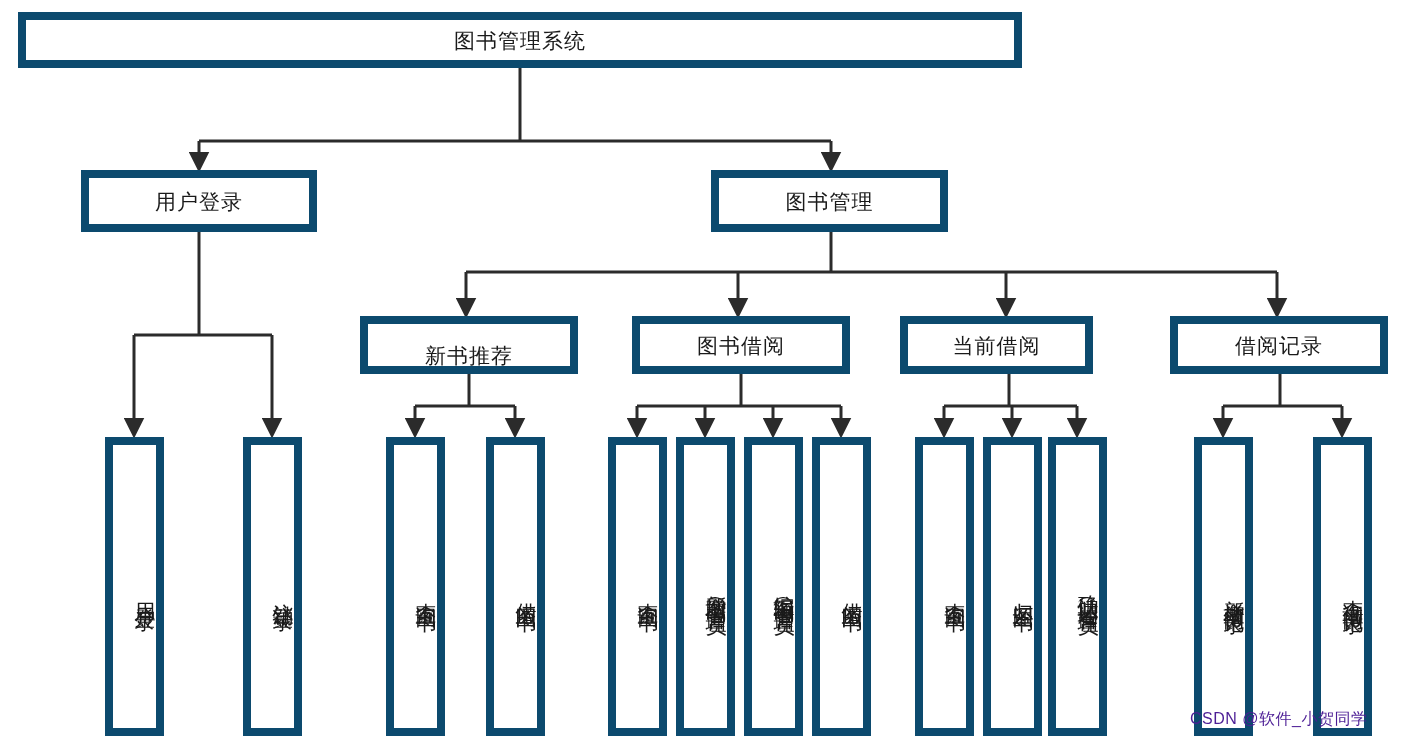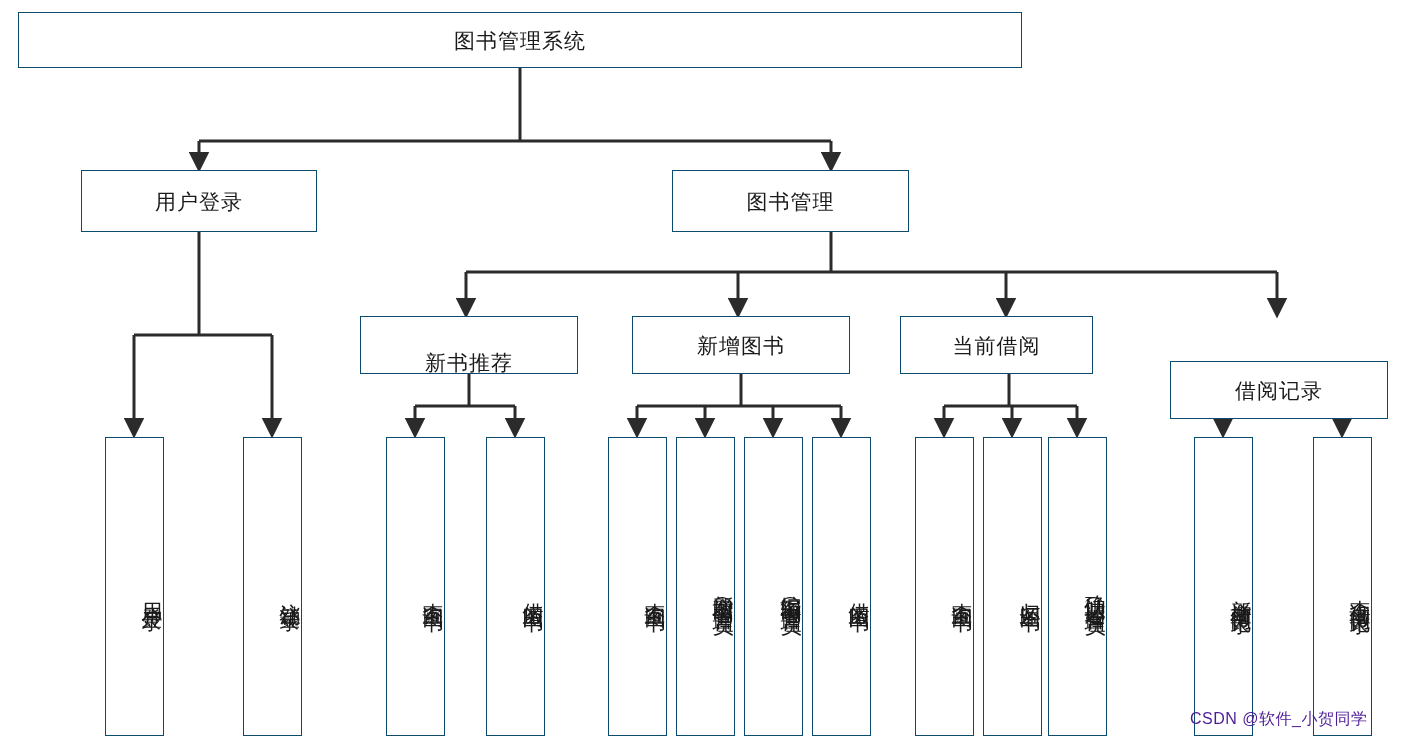--- a/index.html
+++ b/index.html
@@ -23,21 +23,21 @@
     position: absolute;
     left: 0;
     top: 0;
     width: 1405px;
     height: 747px;
     pointer-events: none;
   }
   .node {
     position: absolute;
     box-sizing: border-box;
-    border: 1px solid #0c4a6e;
+    border: 8px solid #0c4a6e;
     background: #ffffff;
     color: #1a1a1a;
     display: flex;
     align-items: center;
     justify-content: center;
     text-align: center;
     line-height: 1.0;
   }
   .node.horiz {
     font-size: 21px;
@@ -121,34 +121,34 @@
     </g>
   </svg>
 
   <div class="node horiz" style="left:18px; top:12px; width:1004px; height:56px;">
     <span class="node-label">图书管理系统</span>
   </div>
 
   <div class="node horiz" style="left:81px; top:170px; width:236px; height:62px;">
     <span class="node-label">用户登录</span>
   </div>
-  <div class="node horiz" style="left:672px; top:170px; width:237px; height:62px;">
+  <div class="node horiz" style="left:711px; top:170px; width:237px; height:62px;">
     <span class="node-label">图书管理</span>
   </div>
 
   <div class="node horiz" style="left:360px; top:316px; width:218px; height:58px;align-items:flex-end;">
     <span class="node-label">新书推荐</span>
   </div>
   <div class="node horiz" style="left:632px; top:316px; width:218px; height:58px;">
-    <span class="node-label">新增图书</span>
+    <span class="node-label">图书借阅</span>
   </div>
   <div class="node horiz" style="left:900px; top:316px; width:193px; height:58px;">
     <span class="node-label">当前借阅</span>
   </div>
-  <div class="node horiz" style="left:1170px; top:316px; width:218px; height:58px;margin-top:45px;">
+  <div class="node horiz" style="left:1170px; top:316px; width:218px; height:58px;">
     <span class="node-label">借阅记录</span>
   </div>
 
   <div class="node vert" style="left:105px; top:437px; width:59px; height:299px;">
     <span class="node-label">用户登录</span>
   </div>
   <div class="node vert" style="left:243px; top:437px; width:59px; height:299px;">
     <span class="node-label">注销登录</span>
   </div>
 

